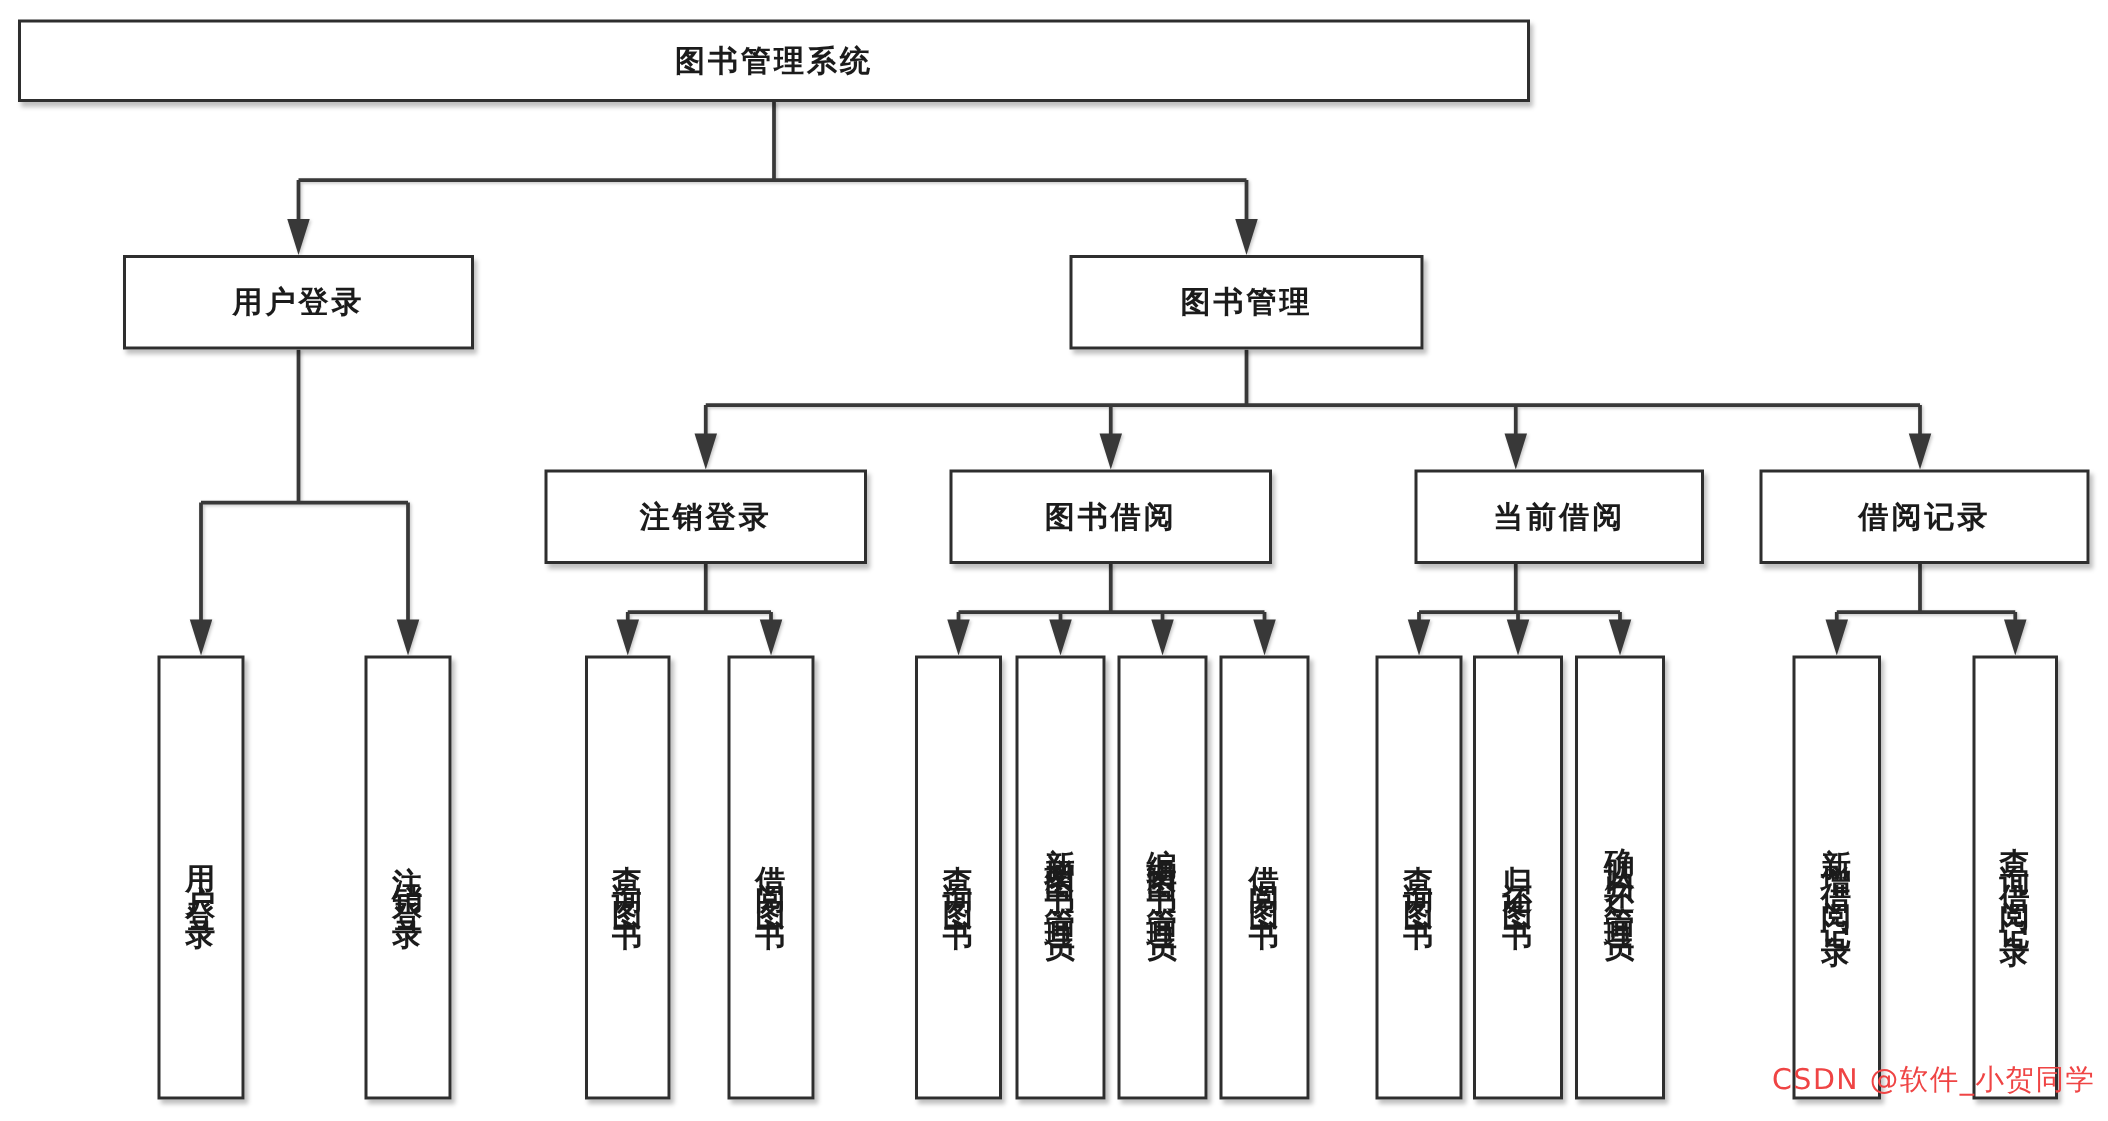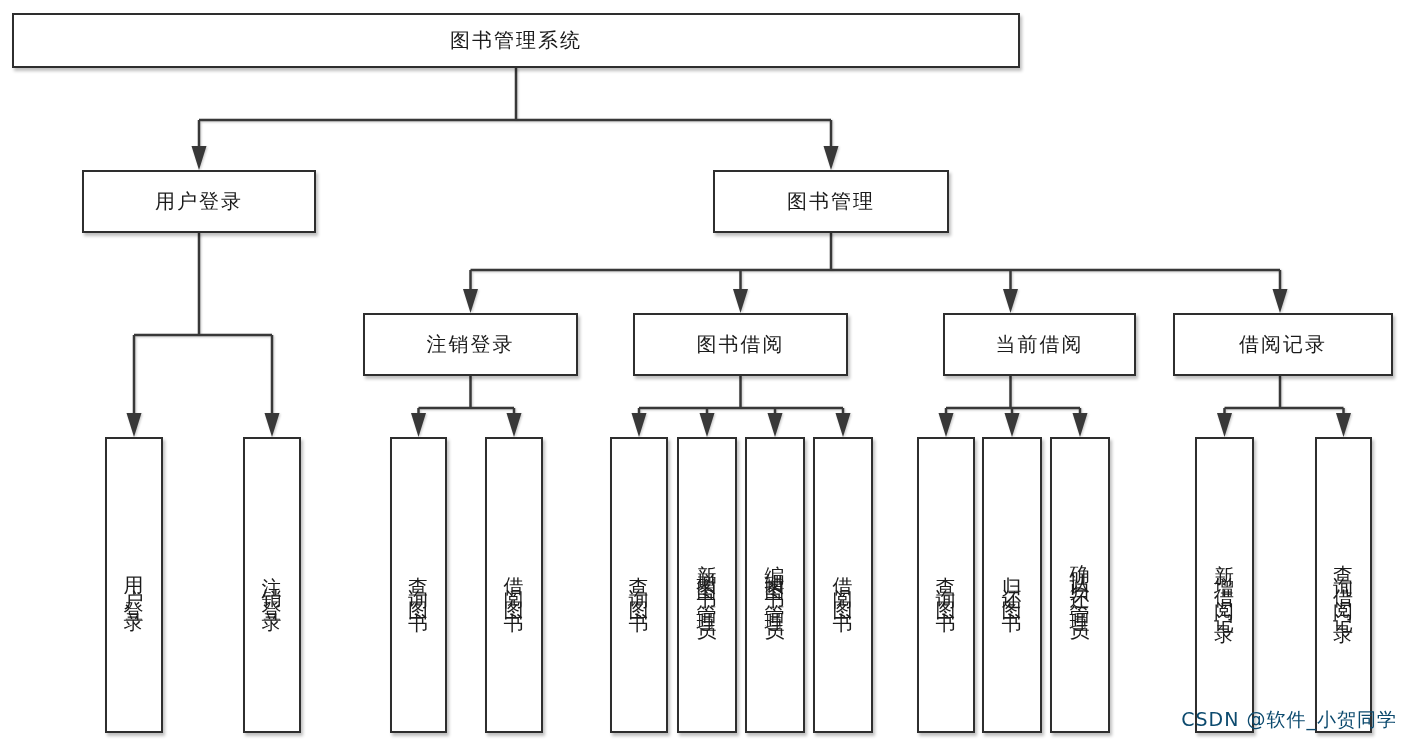--- a/index.html
+++ b/index.html
@@ -20,39 +20,40 @@
   .box {
     position: absolute;
     background: #ffffff;
     border: 2.5px solid #2e2e2e;
     box-shadow: 2px 3px 3px rgba(0,0,0,0.25);
     display: flex;
     align-items: center;
     justify-content: center;
     color: #1b1b1b;
     box-sizing: border-box;
+    font-weight: bold;
   }
   .box.h span {
     font-size: 20px;
     letter-spacing: 2px;
     white-space: nowrap;
   }
   .box.v span {
     writing-mode: vertical-rl;
     text-orientation: mixed;
     font-size: 20px;
     letter-spacing: 12px;
     line-height: 1;
   }
   .box.v span.long { letter-spacing: 8px; }
   .watermark {
     position: absolute;
     right: 8px;
     bottom: 14px;
-    color: #0c4a6e;
+    color: #ef4444;
     font-size: 19px;
     letter-spacing: 1px;
     z-index: 10;
     white-space: nowrap;
   }
 </style>
 </head>
 <body>
 
 <div class="stage">

